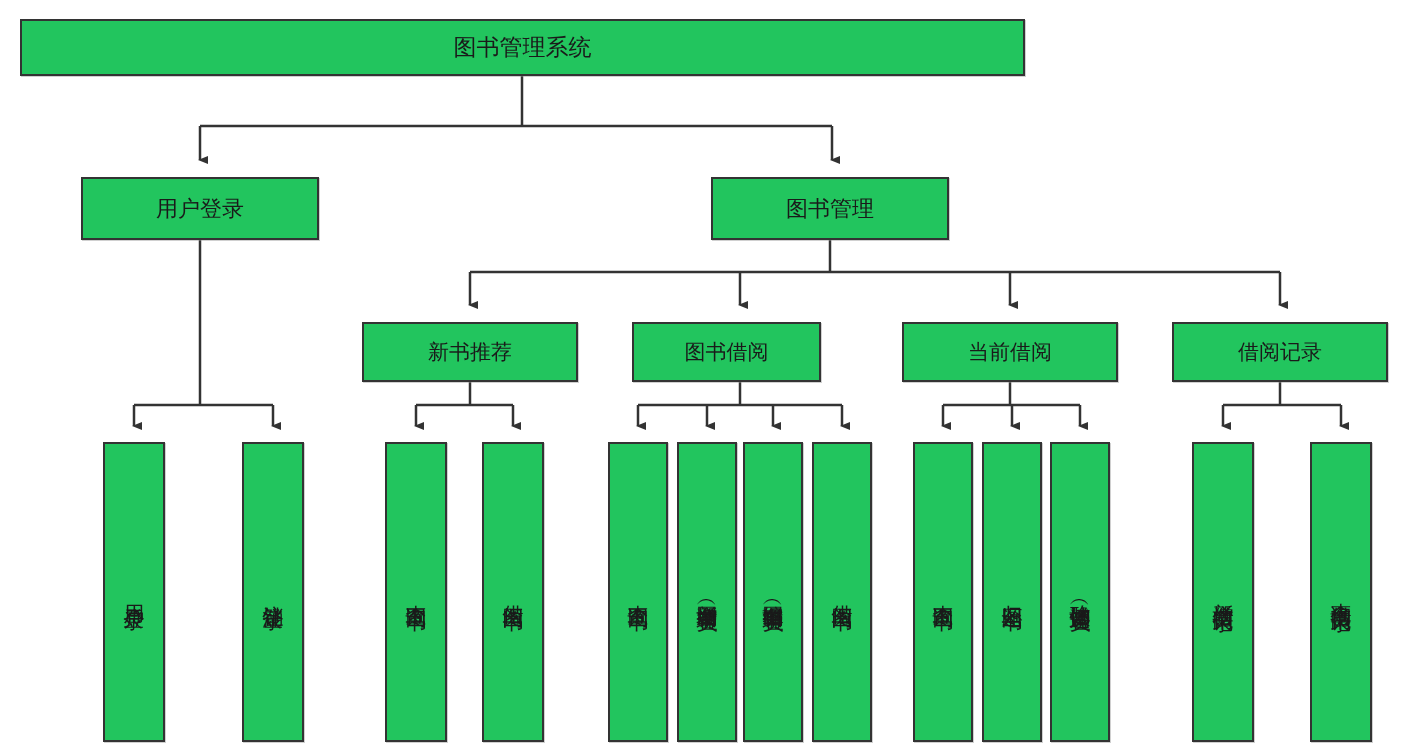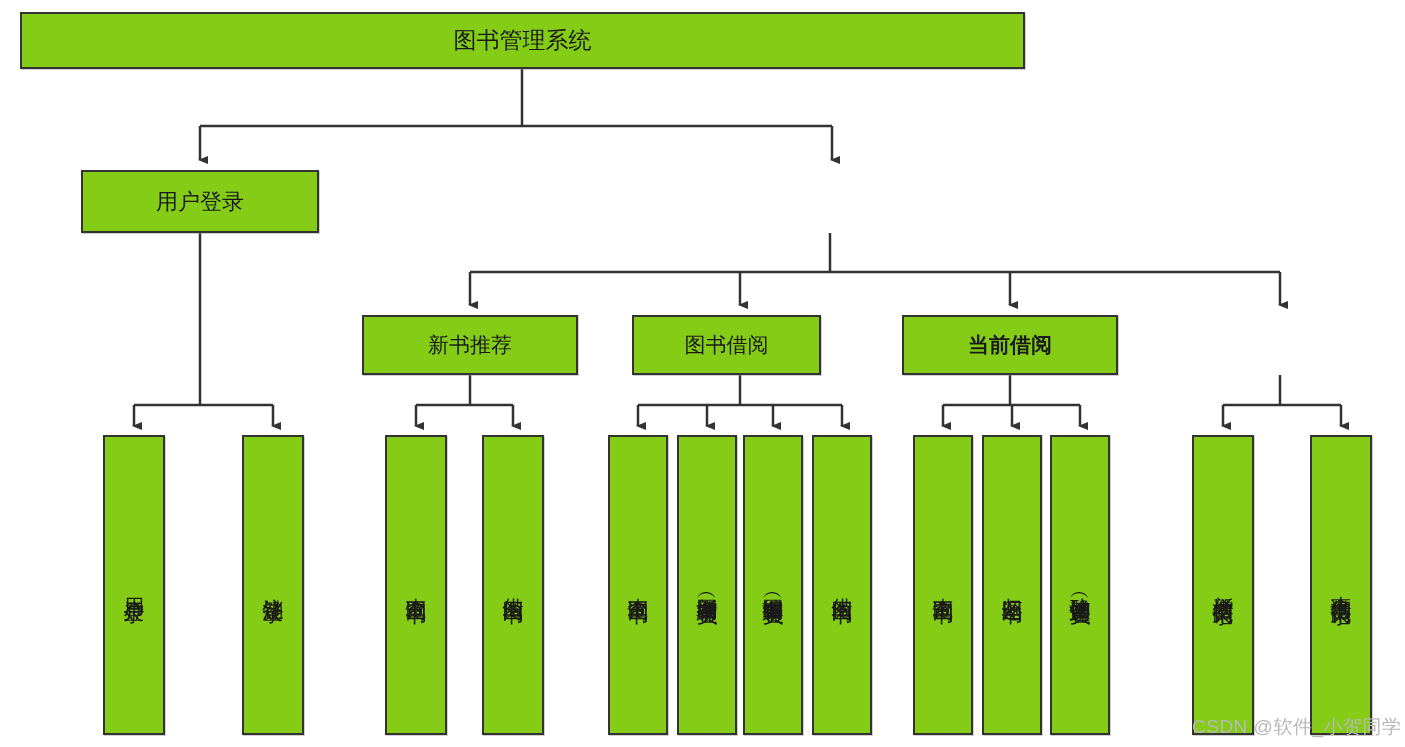--- a/index.html
+++ b/index.html
@@ -22,26 +22,27 @@
     left: 0;
     top: 0;
     width: 1405px;
     height: 747px;
     pointer-events: none;
   }
   .node {
     position: absolute;
     box-sizing: border-box;
     border: 2.5px solid #333333;
-    background: #84cc16;
+    background: #22c55e;
     display: flex;
     align-items: center;
     justify-content: center;
     color: #1a1a1a;
     box-shadow: 1px 1px 0 rgba(150,150,150,0.45);
+    margin-top: 7px;
   }
   .node.root {
     font-size: 23px;
   }
   .node.lvl1 {
     font-size: 22px;
   }
   .node.lvl2 {
     font-size: 21px;
   }
@@ -123,29 +124,35 @@
     </g>
   </svg>
 
   <div class="node root" style="left:20px; top:12px; width:1005px; height:57px;">
     <span>图书管理系统</span>
   </div>
 
   <div class="node lvl1" style="left:81px; top:170px; width:238px; height:63px;">
     <span>用户登录</span>
   </div>
+  <div class="node lvl1" style="left:711px; top:170px; width:238px; height:63px;">
+    <span>图书管理</span>
+  </div>
 
   <div class="node lvl2" style="left:362px; top:315px; width:216px; height:60px;justify-content:center;">
     <span>新书推荐</span>
   </div>
   <div class="node lvl2" style="left:632px; top:315px; width:189px; height:60px;">
     <span>图书借阅</span>
   </div>
-  <div class="node lvl2" style="left:902px; top:315px; width:216px; height:60px;font-weight:bold;">
+  <div class="node lvl2" style="left:902px; top:315px; width:216px; height:60px;">
     <span>当前借阅</span>
+  </div>
+  <div class="node lvl2" style="left:1172px; top:315px; width:216px; height:60px;">
+    <span>借阅记录</span>
   </div>
 
   <div class="node leaf" style="left:103px; top:435px; width:62px; height:300px;">
     <span>用户登录</span>
   </div>
   <div class="node leaf" style="left:242px; top:435px; width:62px; height:300px;">
     <span>注销登录</span>
   </div>
 
   <div class="node leaf" style="left:385px; top:435px; width:62px; height:300px;">
@@ -178,15 +185,14 @@
     <span>确认归还（管理员）</span>
   </div>
 
   <div class="node leaf" style="left:1192px; top:435px; width:62px; height:300px;">
     <span>新增借阅记录</span>
   </div>
   <div class="node leaf" style="left:1310px; top:435px; width:62px; height:300px;">
     <span>查询借阅记录</span>
   </div>
 
-  <div class="watermark" style="left:1192px; top:714px;">CSDN @软件_小贺同学</div>
 
 </div>
 
 </body></html>

